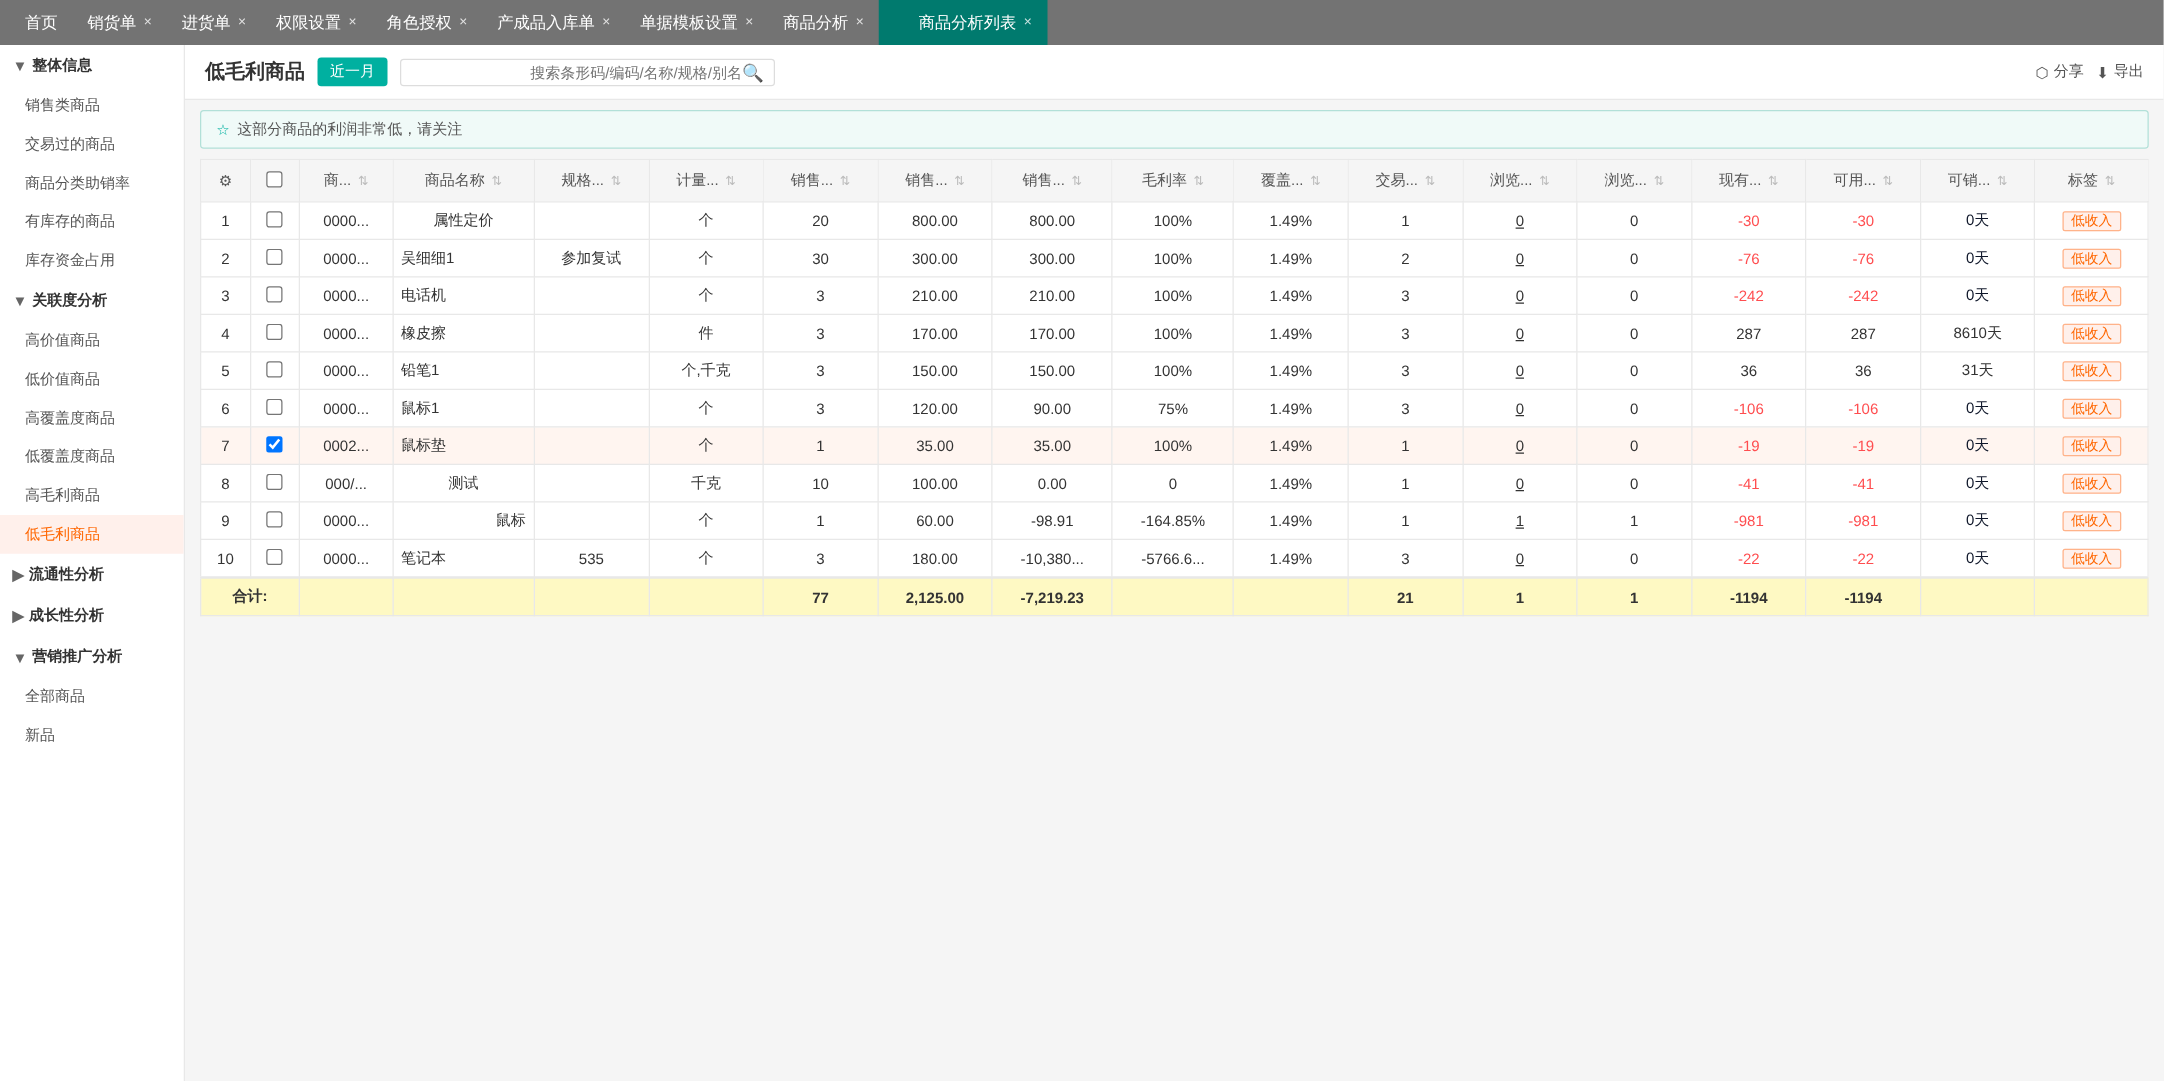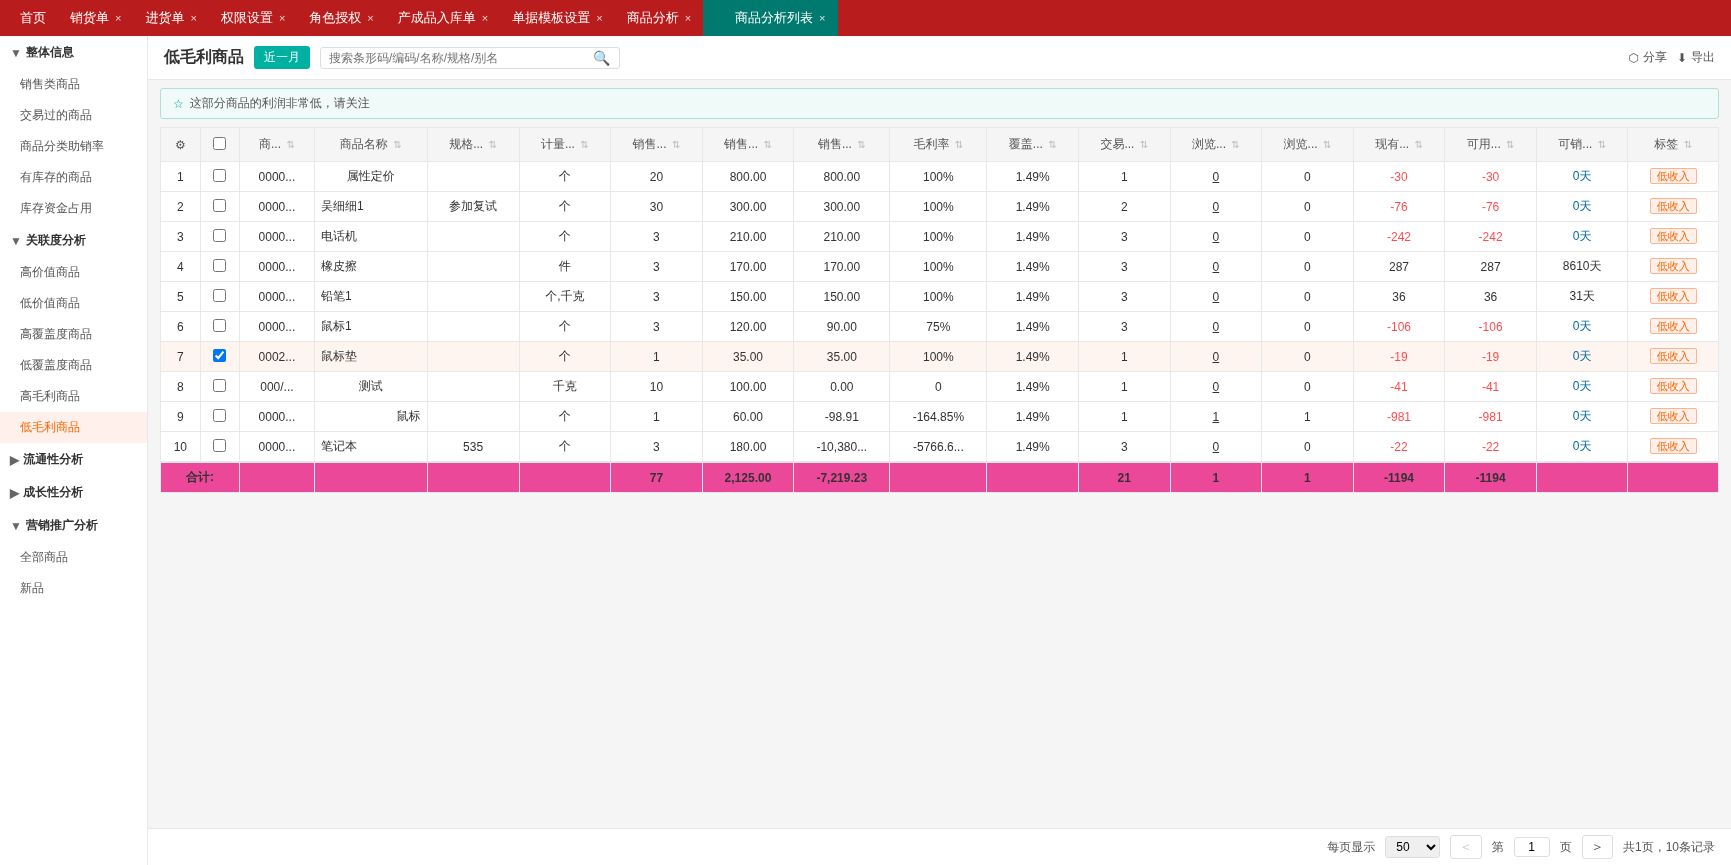--- a/index.html
+++ b/index.html
@@ -1,20 +1,20 @@
 <!DOCTYPE html>
 <html><head>
   <meta charset="utf-8">
   <style>
     * { margin: 0; padding: 0; box-sizing: border-box; }
     body { font-family: 'Microsoft YaHei', Arial, sans-serif; font-size: 12px; background: #f5f5f5; color: #333; }
 
     
     .top-nav {
-      background: #b91c1c;
+      background: #737373;
       display: flex;
       align-items: center;
       height: 36px;
       padding: 0 8px;
       gap: 0;
     }
     .nav-item {
       color: #fff;
       padding: 0 12px;
       height: 36px;
@@ -109,20 +109,21 @@
       padding: 2px 8px;
       flex: 1;
       max-width: 300px;
     }
     .search-box input {
       border: none;
       outline: none;
       font-size: 12px;
       width: 100%;
       color: #4d7c0f;
+      text-align: right;
     }
     .search-icon { color: #999; font-size: 14px; }
     .header-actions {
       margin-left: auto;
       display: flex;
       gap: 10px;
     }
     .action-btn {
       display: flex;
       align-items: center;
@@ -187,30 +188,30 @@
     tbody tr.highlighted { background: #fff5f0; }
 
     .tag-badge {
       background: #fff0eb;
       color: #ff6600;
       border: 1px solid #ffb38a;
       padding: 1px 6px;
       border-radius: 2px;
       font-size: 11px;
     }
-    .days-red { color: #0369a1; }
+    .days-red { color: #0f172a; }
     .underline-link { text-decoration: underline; color: #333; cursor: pointer; }
 
     
     .total-row {
       background: #fdf6e3;
       border-top: 2px solid #e8e8e8;
     }
     .total-row td {
-      background: #ec4899;
+      background: #fef9c3;
       font-weight: bold;
     }
 
     
     .bottom-bar {
       background: #fff;
       border-top: 1px solid #e8e8e8;
       padding: 6px 16px;
       display: flex;
       align-items: center;
@@ -622,28 +623,14 @@
             <td>1</td>
             <td>-1194</td>
             <td>-1194</td>
             <td></td>
             <td></td>
           </tr>
         </tfoot>
       </table>
     </div>
 
-    <div class="bottom-bar">
-      <span>每页显示</span>
-      <select class="pagination-select">
-        <option>50</option>
-        <option>100</option>
-        <option>200</option>
-      </select>
-      <button class="page-nav-btn" disabled="">＜</button>
-      <span>第</span>
-      <input class="page-input" type="text" value="1" style="">
-      <span>页</span>
-      <button class="page-nav-btn">＞</button>
-      <span>共1页，10条记录</span>
-    </div>
   </div>
 </div>
 
 </body></html>

